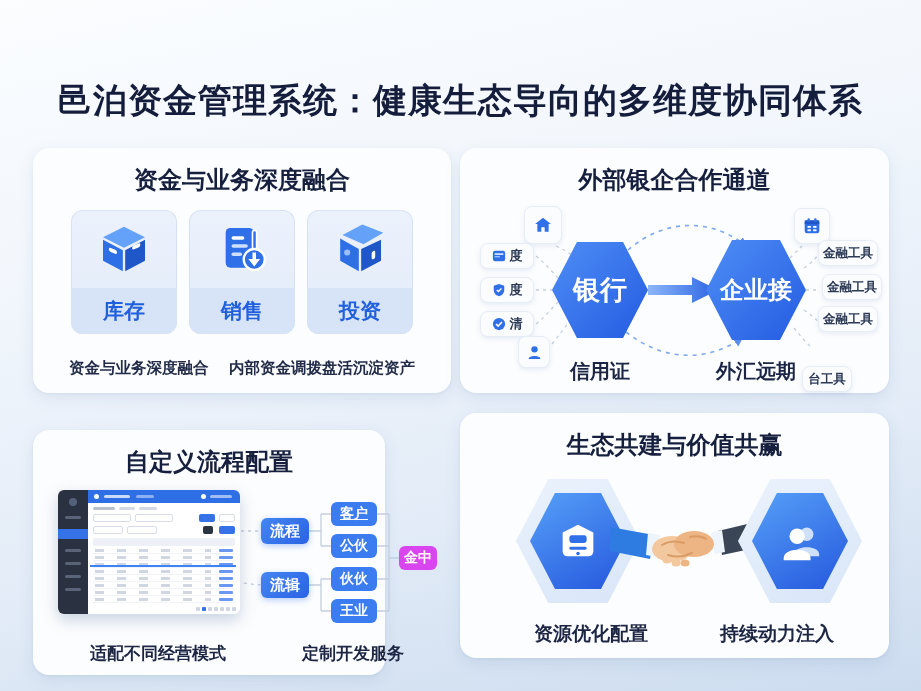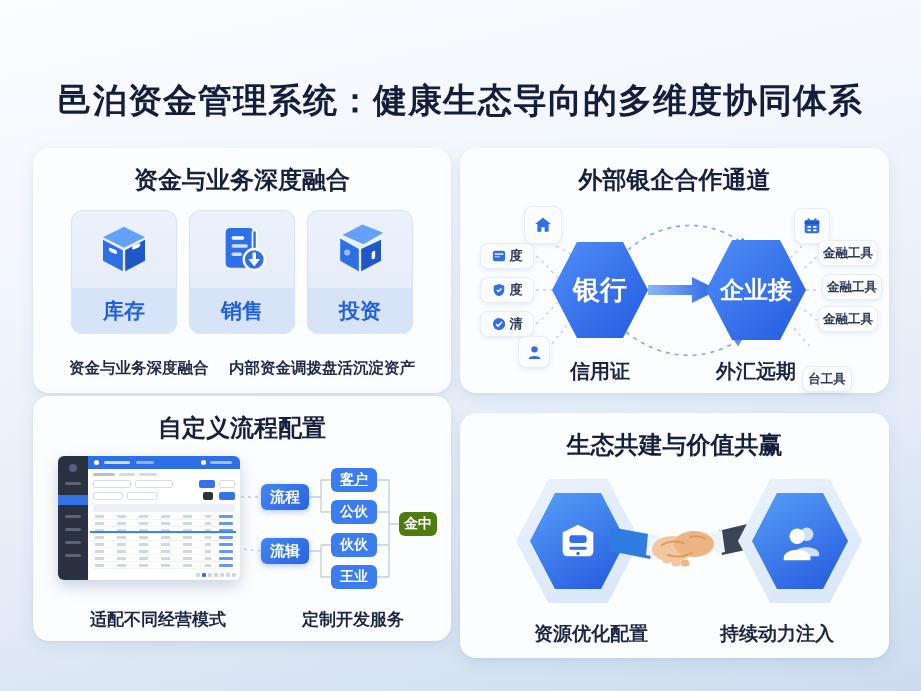--- a/index.html
+++ b/index.html
@@ -12,21 +12,21 @@
   .page-title{
     position:absolute; left:0; top:78px; width:100%;
     text-align:center; font-size:34px; font-weight:800; letter-spacing:1px; color:#141d3b;
   }
   .card{
     position:absolute; background:#fcfdfe; border-radius:16px;
     box-shadow:0 5px 16px rgba(90,120,170,.13), 0 1px 3px rgba(90,120,170,.08);
   }
   #card-internal { left:33px;  top:148px; width:418px; height:245px; }
   #card-external { left:460px; top:148px; width:429px; height:245px; }
-  #card-workflow { left:33px;  top:396px; width:418px; height:245px; }
+  #card-workflow { left:33px;  top:430px; width:352px; height:245px; }
   #card-ecosystem{ left:460px; top:413px; width:429px; height:245px; }
   .card-title{
     position:absolute; top:16px; left:0; width:100%;
     text-align:center; font-size:24px; font-weight:800; color:#16203e;
   }
   
   .tiles{ position:absolute; top:62px; left:38px; display:flex; gap:12px; }
   .tile{
     width:106px; height:124px; border-radius:12px; overflow:hidden;
     background:linear-gradient(180deg,#ecf2fc 0%,#e2ebf9 100%);
@@ -83,21 +83,21 @@
   .flow-btn{
     position:absolute; width:48px; height:26px; border-radius:6px;
     background:linear-gradient(135deg,#4486f2,#2a63e4); color:#fff;
     display:flex; align-items:center; justify-content:center; font-size:15px; font-weight:700;
     box-shadow:0 2px 6px rgba(47,111,232,.35);
   }
   .node{
     position:absolute; width:46px; height:24px; border-radius:6px; background:#3b7cf0; color:#fff;
     display:flex; align-items:center; justify-content:center; font-size:14px; font-weight:700;
   }
-  .node.gray{ background:#4d7c0f; width:38px; }
+  .node.gray{ background:#d946ef; width:38px; }
   
   .hex-outer{
     position:absolute; width:124px; height:124px;
     background:linear-gradient(160deg,#eaf2fc,#d9e6f8);
     clip-path:polygon(26% 0,74% 0,100% 50%,74% 100%,26% 100%,0 50%);
   }
   .hex-inner{
     position:absolute; width:96px; height:96px;
     background:linear-gradient(150deg,#56a0f8 0%,#2a5fe0 90%);
     clip-path:polygon(26% 0,74% 0,100% 50%,74% 100%,26% 100%,0 50%);

